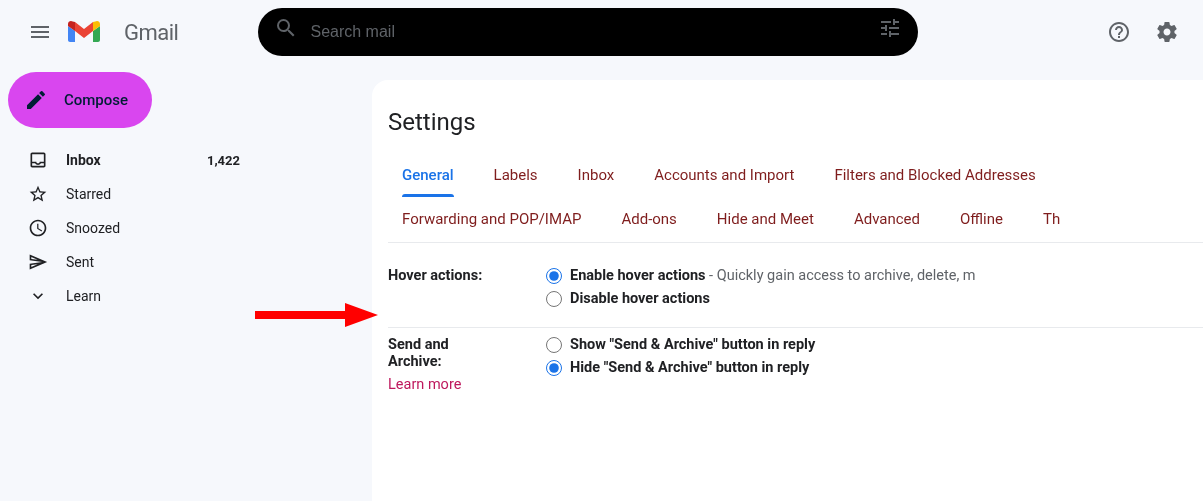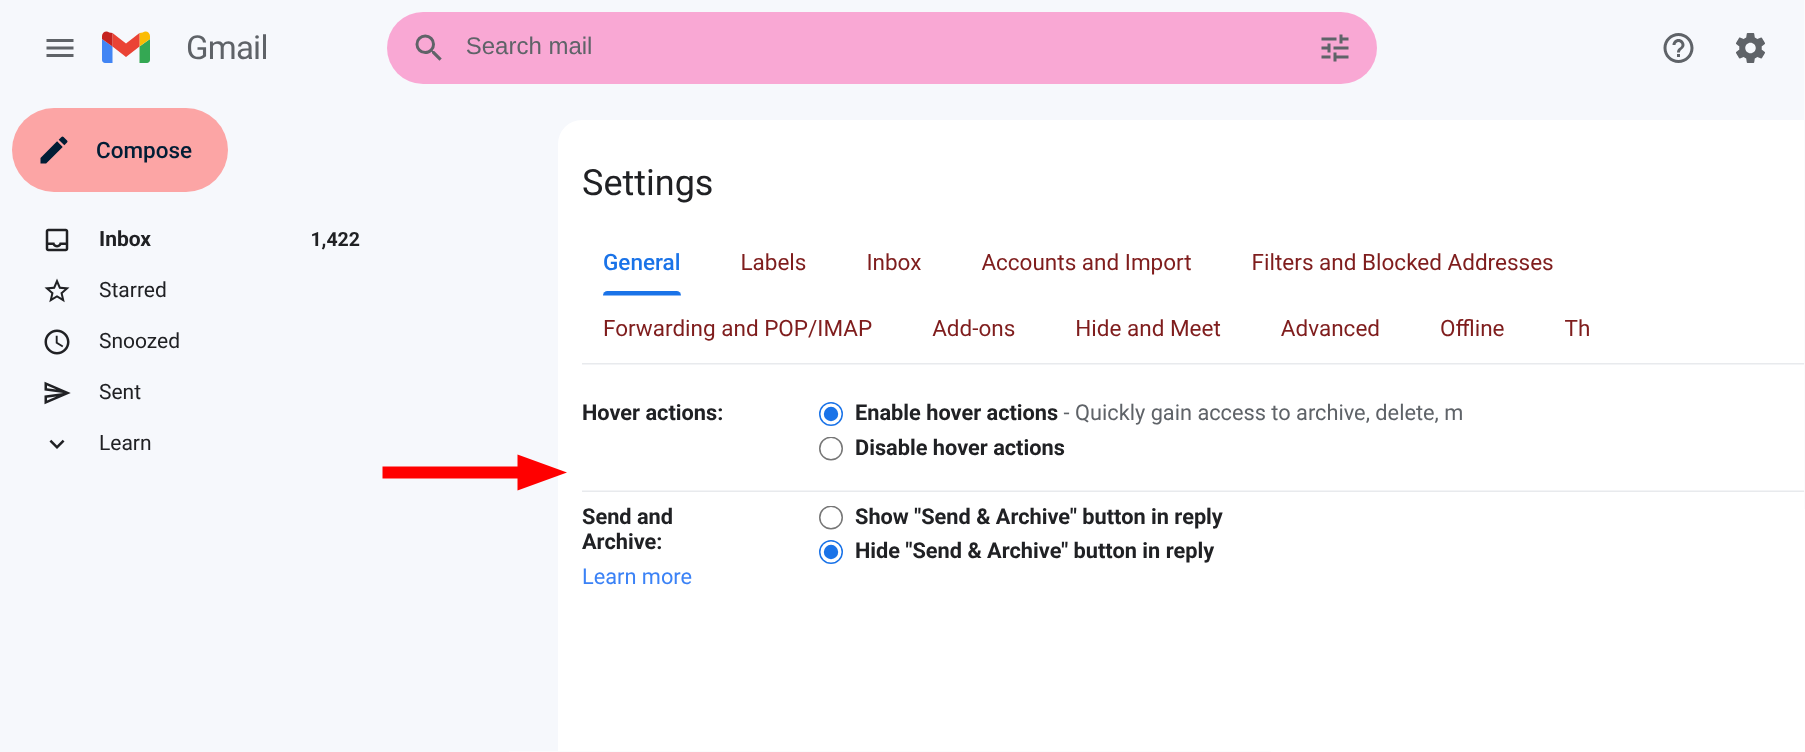--- a/index.html
+++ b/index.html
@@ -29,24 +29,23 @@
       display: flex; align-items: center;
       margin-right: 80px;
       gap: 16px;
     }
     .logo-img { width: 32px; height: 24px; margin-right: 8px; }
     .logo-text { font-size: 22px; color: #5f6368; letter-spacing: -0.5px; }
     
     .search-bar {
       flex: 0 0 660px;
       height: 48px;
-      background: #f9a8d4;
+      background: #000000;
       border-radius: 24px;
       display: flex;
-      align-items: center;
       padding: 0 8px;
     }
     .search-icon-btn {
       width: 40px; height: 40px;
       display: flex; align-items: center; justify-content: center;
       cursor: pointer;
     }
     .search-input {
       flex: 1;
       border: none; background: transparent;
@@ -75,21 +74,21 @@
     
     .sidebar {
       position: absolute;
       top: 64px; left: 0;
       width: 256px;
       padding: 8px 0 0 8px;
     }
     .compose-btn {
       height: 56px;
       padding: 0 24px 0 16px;
-      background: #fca5a5;
+      background: #d946ef;
       border-radius: 28px;
       display: inline-flex;
       align-items: center;
       gap: 16px;
       cursor: pointer;
       margin: 0 0 16px 0;
     }
     .compose-btn span { font-size: 15px; color: #001d35; font-weight: 500; }
     
     .nav-list { list-style: none; }
@@ -162,21 +161,21 @@
       font-size: 14.5px;
       color: #202124;
     }
     .setting-label {
       width: 158px;
       font-weight: 700;
       flex-shrink: 0;
     }
     .setting-label a {
       font-weight: 400;
-      color: #3b82f6;
+      color: #be185d;
       text-decoration: none;
       display: block;
       margin-top: 6px;
     }
     .setting-options { flex:1; }
     .opt {
       display: flex;
       align-items: flex-end;
       gap: 8px;
       margin-bottom: 6px;

